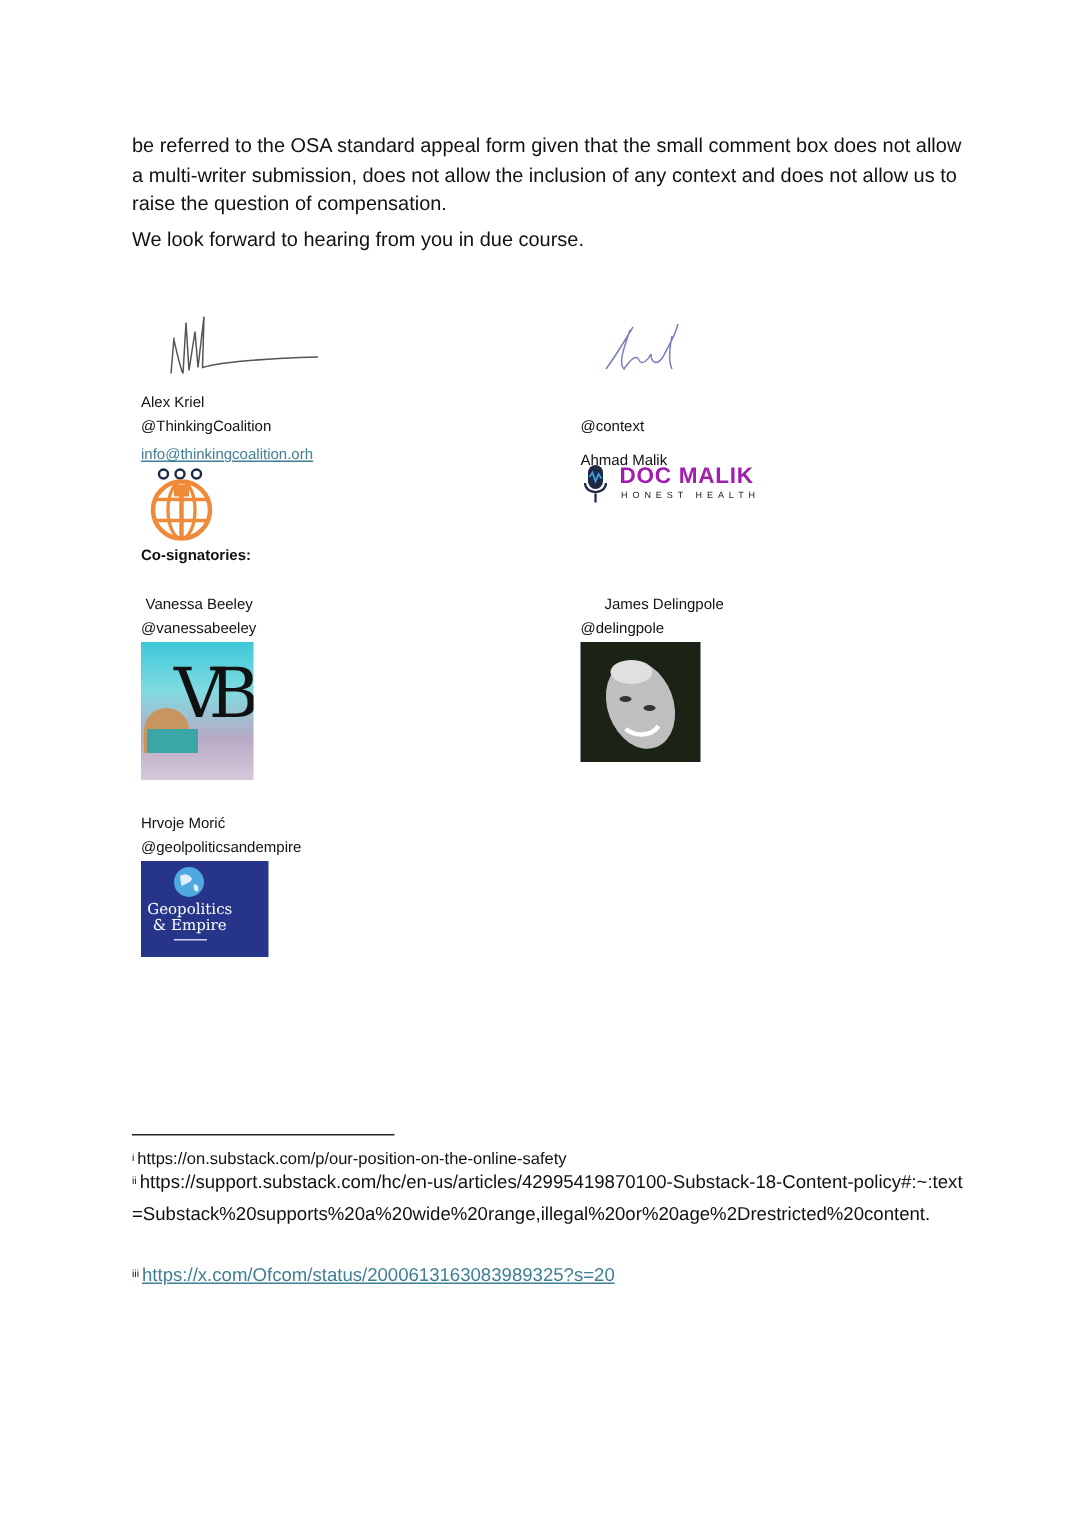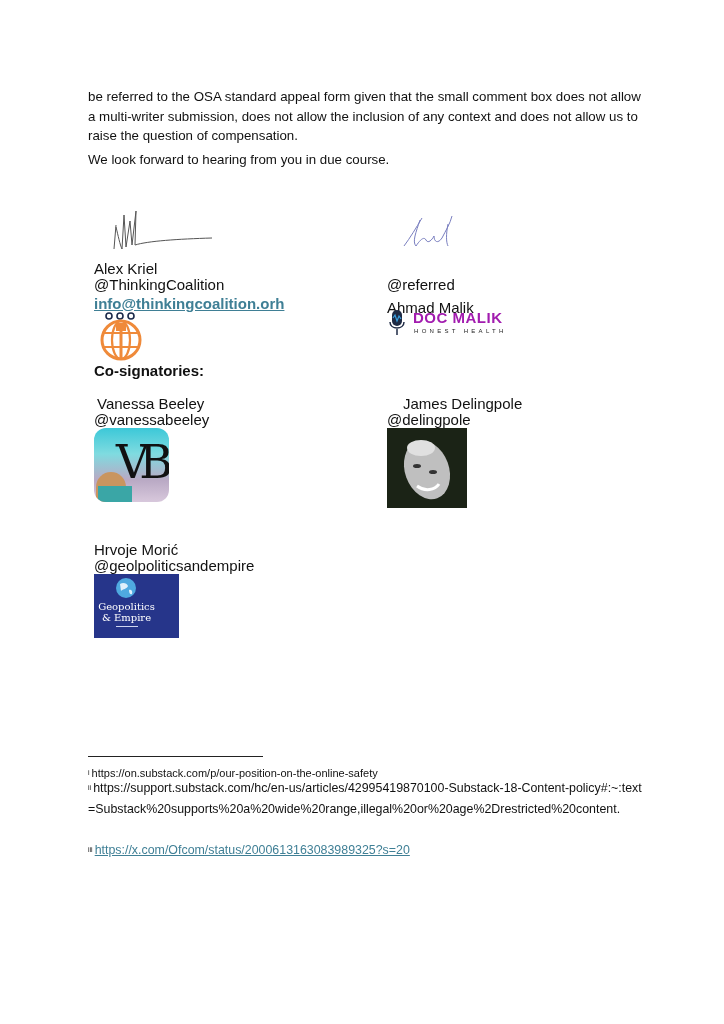--- a/index.html
+++ b/index.html
@@ -2,21 +2,21 @@
 <html><head>
   <meta charset="utf-8">
   <style>
     html, body { margin: 0; padding: 0; background: #ffffff; }
     body { width: 724px; height: 1024px; position: relative; overflow: hidden;
       font-family: "Liberation Sans", "DejaVu Sans", sans-serif; color: #111; }
     .abs { position: absolute; }
     .body-text { font-size: 13.3px; line-height: 19.5px; }
     .para1 { left: 88px; top: 87px; width: 560px; }
     .para2 { left: 88px; top: 150px; width: 560px; }
-    .sig-text { font-size: 15px; line-height: 16px; }
+    .sig-text { font-size: 10px; line-height: 16px; }
     .link { color: #3f7f95; text-decoration: underline; }
     .bold { font-weight: bold; }
     .fn-rule { left: 88px; top: 756px; width: 175px; height: 1px; background: #222; }
     .fn { font-size: 12.4px; line-height: 21px; }
     .fn-small { font-size: 11px; }
     sup { font-size: 7px; vertical-align: top; position: relative; top: -1px; margin-right: 2px; }
     .logo-box { overflow: hidden; }
   </style>
 </head>
 <body>
@@ -24,58 +24,58 @@
 <div class="abs body-text para1">be referred to the OSA standard appeal form given that the small comment box does not allow a multi-writer submission, does not allow the inclusion of any context and does not allow us to raise the question of compensation.</div>
 <div class="abs body-text para2">We look forward to hearing from you in due course.</div>
 
 <div class="abs" style="left:108px; top:205px; width:110px; height:50px;">
   <svg width="110" height="50" viewBox="0 0 110 50">
     <path d="M6 44 L8 20 M8 22 C 10 30, 12 40, 14 44 M14 44 L16 10 L18 42 L22 16 L24 40 L28 6 L27 40 C 40 36, 70 34, 104 33" fill="none" stroke="#555" stroke-width="1"></path>
   </svg>
 </div>
 <div class="abs sig-text" style="left:94px; top:261px;">Alex Kriel</div>
 <div class="abs sig-text" style="left:94px; top:277px;">@ThinkingCoalition</div>
-<div class="abs sig-text link" style="left:94px; top:296px;font-weight:bold;">info@thinkingcoalition.orh</div>
+<div class="abs sig-text link" style="left:94px; top:296px;">info@thinkingcoalition.orh</div>
 <div class="abs" style="left:96px; top:311px; width:52px; height:50px;">
   <svg width="52" height="50" viewBox="0 0 52 50">
     <circle cx="13" cy="5" r="3" fill="none" stroke="#1b2a4a" stroke-width="1.6"></circle>
     <circle cx="24" cy="5" r="3" fill="none" stroke="#1b2a4a" stroke-width="1.6"></circle>
     <circle cx="35" cy="5" r="3" fill="none" stroke="#1b2a4a" stroke-width="1.6"></circle>
     <circle cx="25" cy="29" r="19" fill="none" stroke="#ef8a3a" stroke-width="3"></circle>
     <ellipse cx="25" cy="29" rx="9" ry="19" fill="none" stroke="#ef8a3a" stroke-width="2.2"></ellipse>
     <line x1="6" y1="22" x2="44" y2="22" stroke="#ef8a3a" stroke-width="2.2"></line>
     <line x1="6" y1="36" x2="44" y2="36" stroke="#ef8a3a" stroke-width="2.2"></line>
     <rect x="20" y="12" width="10" height="8" fill="#ef8a3a"></rect>
     <line x1="25" y1="14" x2="25" y2="48" stroke="#ef8a3a" stroke-width="3"></line>
   </svg>
 </div>
 
 <div class="abs" style="left:398px; top:210px; width:60px; height:42px;">
   <svg width="60" height="42" viewBox="0 0 60 42">
     <path d="M6 36 C 12 28, 18 18, 24 8 M22 10 C 18 22, 14 32, 18 36 C 22 30, 26 26, 28 30 C 30 34, 34 30, 36 26 C 36 32, 40 34, 44 28 C 48 20, 52 14, 54 6 M50 14 C 48 24, 48 32, 50 36" fill="none" stroke="#7a7fc0" stroke-width="1"></path>
   </svg>
 </div>
 <div class="abs sig-text" style="left:387px; top:272px;margin-top:28px;">Ahmad Malik</div>
-<div class="abs sig-text" style="left:387px; top:277px;">@referred</div>
+<div class="abs sig-text" style="left:387px; top:277px;">@context</div>
 <div class="abs" style="left:389px; top:308px; width:120px; height:30px;">
   <svg class="abs" style="left:0; top:2px;" width="16" height="26" viewBox="0 0 16 26">
     <rect x="3" y="0" width="10" height="16" rx="5" fill="#1e2a44"></rect>
     <path d="M4 8 L6 5 L8 11 L10 6 L12 9" stroke="#3aa0e0" stroke-width="1.2" fill="none"></path>
     <path d="M1 12 C 1 20, 15 20, 15 12" fill="none" stroke="#1e2a44" stroke-width="1.5"></path>
     <line x1="8" y1="19" x2="8" y2="25" stroke="#1e2a44" stroke-width="1.5"></line>
   </svg>
   <div class="abs" style="left:24px; top:1px; font-size:15px; font-weight:bold; color:#a21caf; letter-spacing:0.5px; line-height:17px;">DOC MALIK</div>
   <div class="abs" style="left:25px; top:19px; font-size:6px; color:#222; letter-spacing:3.3px; line-height:8px;">HONEST HEALTH</div>
 </div>
 
 <div class="abs sig-text bold" style="left:94px; top:363px;">Co-signatories:</div>
 
 <div class="abs sig-text" style="left:97px; top:396px;">Vanessa Beeley</div>
 <div class="abs sig-text" style="left:94px; top:412px;">@vanessabeeley</div>
-<div class="abs logo-box" style="left:94px; top:428px; width:75px; height:74px; background:linear-gradient(180deg,#3cc8d8 0%,#7fdbe0 35%,#b9a9c4 70%,#d8c8dc 100%);border-radius:12px;">
+<div class="abs logo-box" style="left:94px; top:428px; width:75px; height:92px; background:linear-gradient(180deg,#3cc8d8 0%,#7fdbe0 35%,#b9a9c4 70%,#d8c8dc 100%);">
   <div class="abs" style="left:2px; top:44px; width:30px; height:30px; border-radius:50% 50% 0 0; background:#c9955f;"></div>
   <div class="abs" style="left:4px; top:58px; width:34px; height:16px; background:#3aa6a6;"></div>
   <div class="abs" style="left:22px; top:4px; font-family:'DejaVu Serif', serif; font-size:46px; line-height:60px; color:#111; letter-spacing:-10px;">VB</div>
 </div>
 
 <div class="abs sig-text" style="left:387px; top:396px;margin-left:16px;">James Delingpole</div>
 <div class="abs sig-text" style="left:387px; top:412px;">@delingpole</div>
 <div class="abs logo-box" style="left:387px; top:428px; width:80px; height:80px; background:#1b2316;">
   <svg width="80" height="80" viewBox="0 0 80 80">
     <ellipse cx="40" cy="42" rx="22" ry="30" fill="#bfbfbf" transform="rotate(-20 40 42)"></ellipse>

